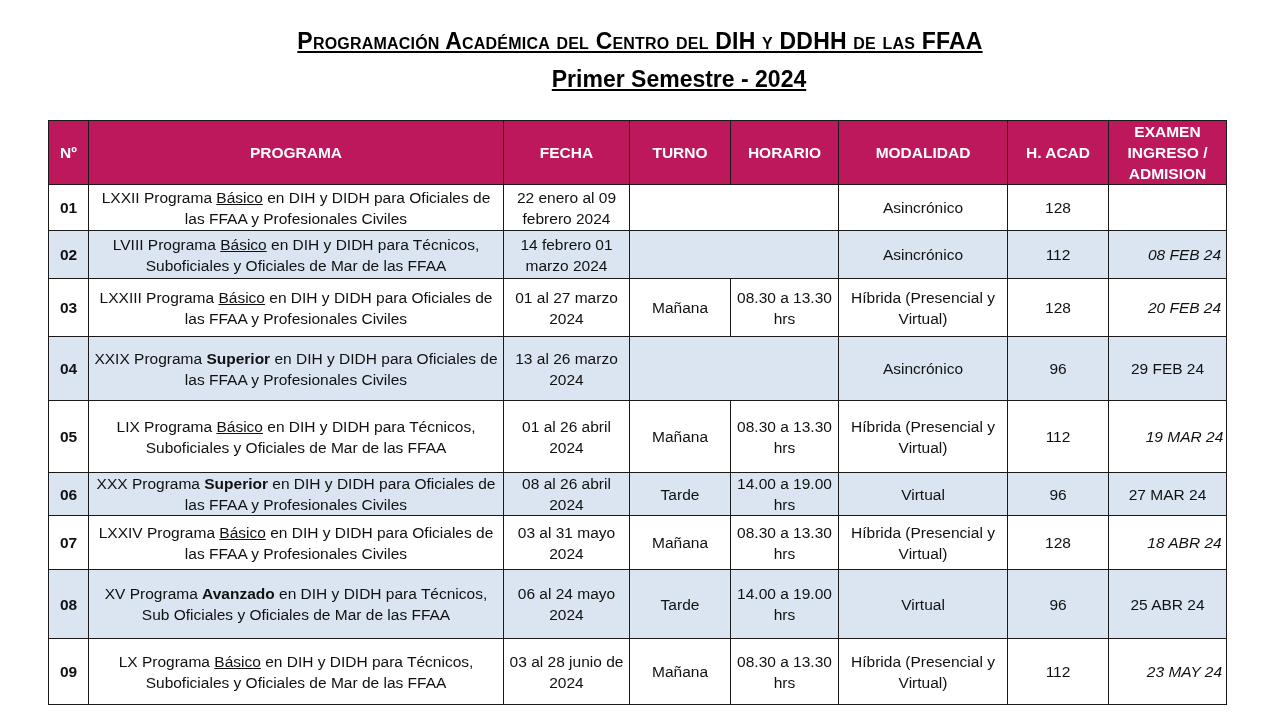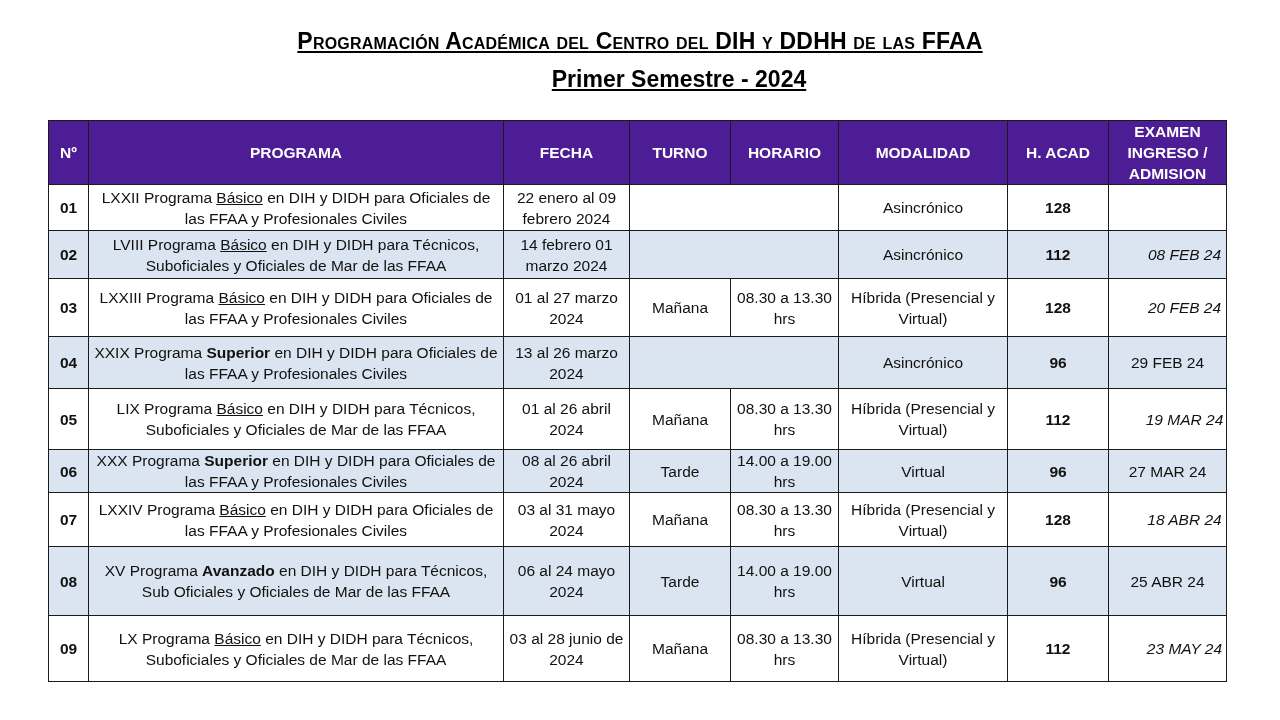--- a/index.html
+++ b/index.html
@@ -19,28 +19,28 @@
     font-weight: bold; font-size: 23px; text-decoration: underline; color: #000; padding-left: 39px;
   }
   table.sched {
     position: absolute; left: 48px; top: 120px;
     border-collapse: collapse; table-layout: fixed; width: 1178px;
   }
   table.sched th, table.sched td {
     border: 1.5px solid #1a1a1a; padding: 0 2px; vertical-align: middle;
   }
   table.sched th {
-    background: #4c1d95; color: #ffffff; font-weight: bold; font-size: 15.5px;
+    background: #be185d; color: #ffffff; font-weight: bold; font-size: 15.5px;
     text-align: center; height: 62px; line-height: 21px;
   }
   table.sched td { font-size: 15.5px; line-height: 21px; text-align: center; }
   tr.shade td { background: #dbe5f1; }
   td.num { font-weight: bold; }
   td.prog { text-align: left; padding-left: 1px; }
-  td.hacad { font-weight: bold; }
+  td.hacad { font-weight: normal; }
   td.exam.italic { font-style: italic; padding-left: 36px; }
   .u { text-decoration: underline; margin-top: 44px; }
   .b { font-weight: bold; }
 </style>
 </head>
 <body>
 
 <div class="title1">Programación Académica del Centro del DIH y DDHH de las FFAA</div>
 <div class="title2">Primer Semestre - 2024</div>
 
@@ -89,30 +89,30 @@
       <tr style="height: 58px;">
         <td class="num">03</td>
         <td class="prog"><span>LXXIII Programa </span><span class="u">Básico</span><span> en DIH y DIDH para Oficiales de las FFAA y Profesionales Civiles</span></td>
         <td>01 al 27 marzo 2024</td>
         <td>Mañana</td>
         <td>08.30 a 13.30 hrs</td>
         <td>Híbrida (Presencial y Virtual)</td>
         <td class="hacad">128</td>
         <td class="exam italic">20 FEB 24</td>
       </tr>
-      <tr class="shade" style="height: 52px;">
+      <tr class="shade" style="height: 64px;">
         <td class="num">04</td>
         <td class="prog"><span>XXIX Programa </span><span class="b">Superior</span><span> en DIH y DIDH para Oficiales de las FFAA y Profesionales Civiles</span></td>
         <td>13 al 26 marzo 2024</td>
         <td colspan="2"></td>
         <td>Asincrónico</td>
         <td class="hacad">96</td>
         <td class="exam">29 FEB 24</td>
       </tr>
-      <tr style="height: 61px;">
+      <tr style="height: 72px;">
         <td class="num">05</td>
         <td class="prog"><span>LIX Programa </span><span class="u">Básico</span><span> en DIH y DIDH para Técnicos, Suboficiales y Oficiales de Mar de las FFAA</span></td>
         <td>01 al 26 abril 2024</td>
         <td>Mañana</td>
         <td>08.30 a 13.30 hrs</td>
         <td>Híbrida (Presencial y Virtual)</td>
         <td class="hacad">112</td>
         <td class="exam italic">19 MAR 24</td>
       </tr>
       <tr class="shade" style="height: 42px;">

